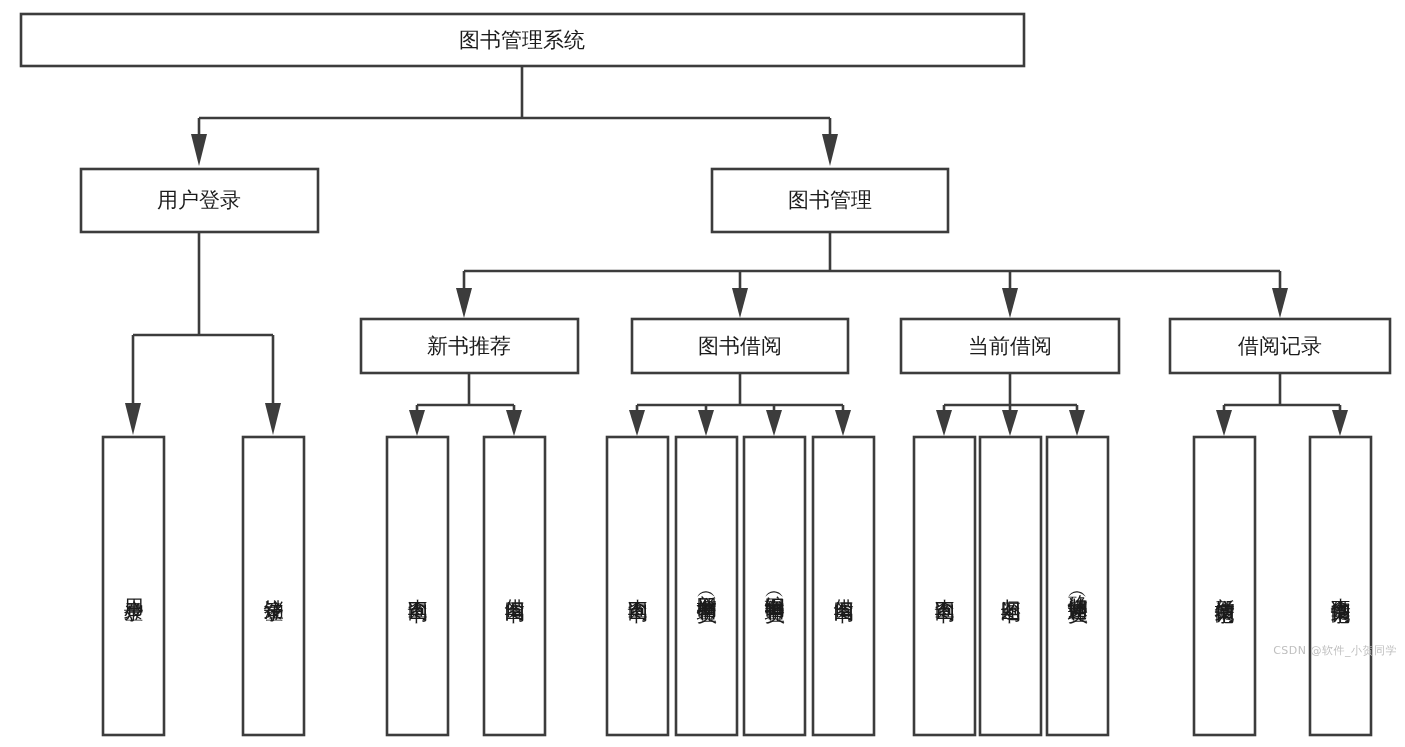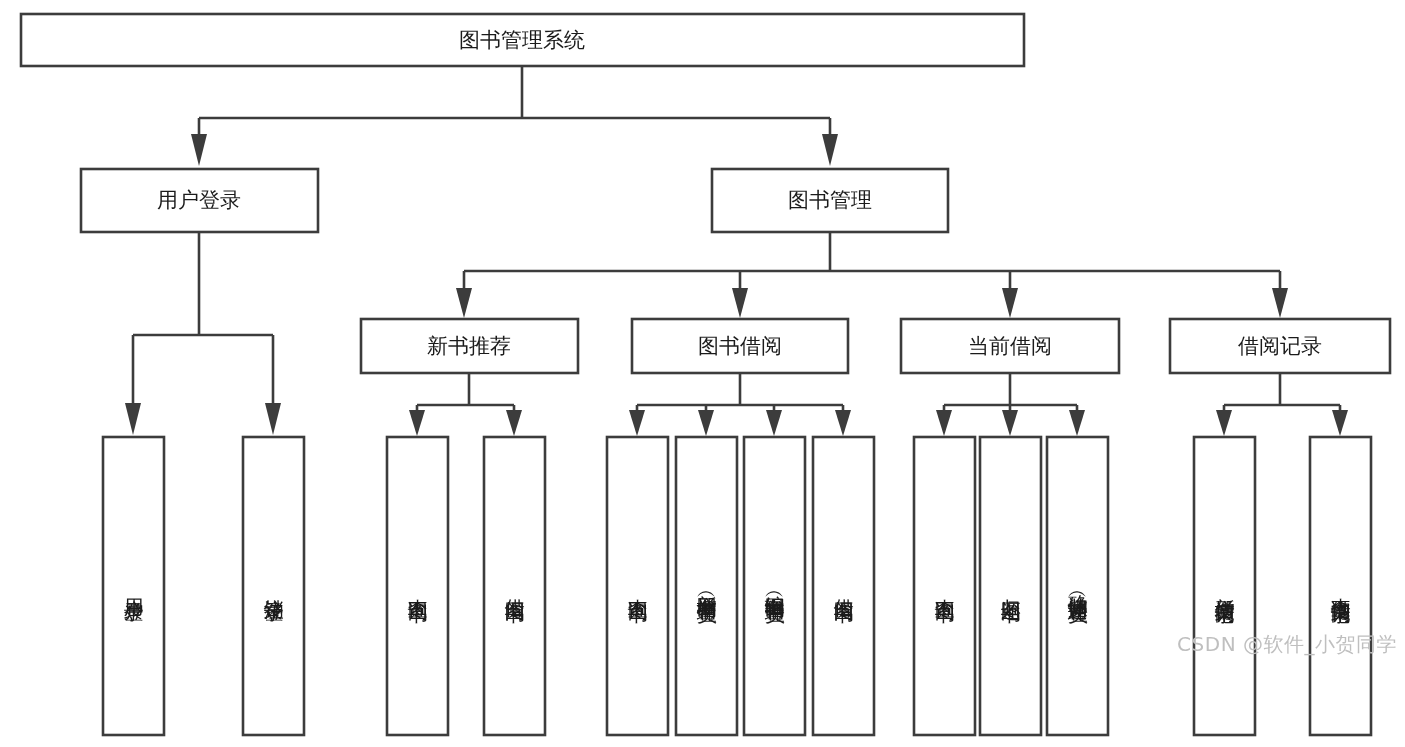--- a/index.html
+++ b/index.html
@@ -65,21 +65,21 @@
     line-height: 1.08;
     letter-spacing: 1.5px;
     color: #1b1b1b;
     white-space: nowrap;
   }
   .watermark {
     position: absolute;
     right: 8px;
     bottom: 6px;
     font-family: "DejaVu Sans", "Liberation Sans", sans-serif;
-    font-size: 20px;
+    font-size: 11px;
     color: #bfbfbf;
     white-space: nowrap;
     letter-spacing: 0.5px;
   }
 </style>
 </head>
 <body>
 
 <div id="diagram-root">
 

